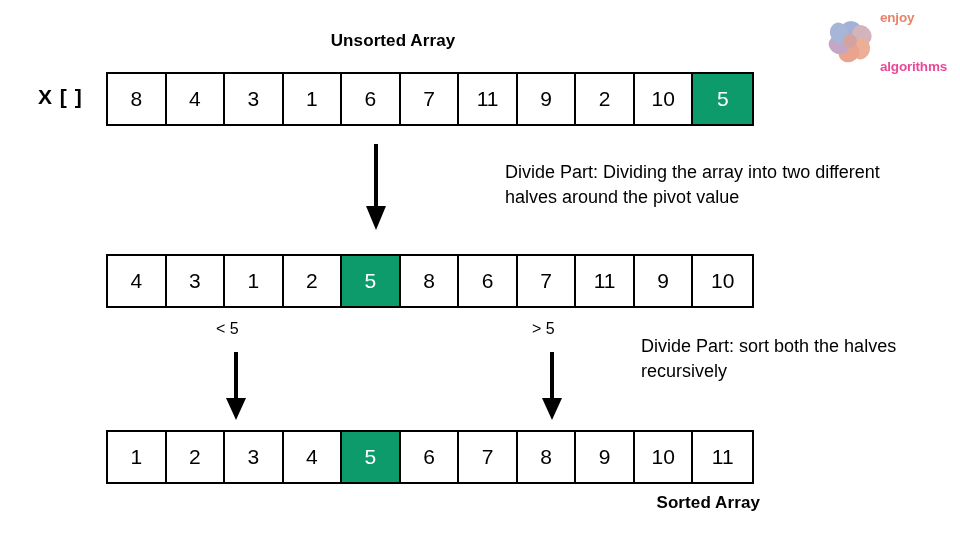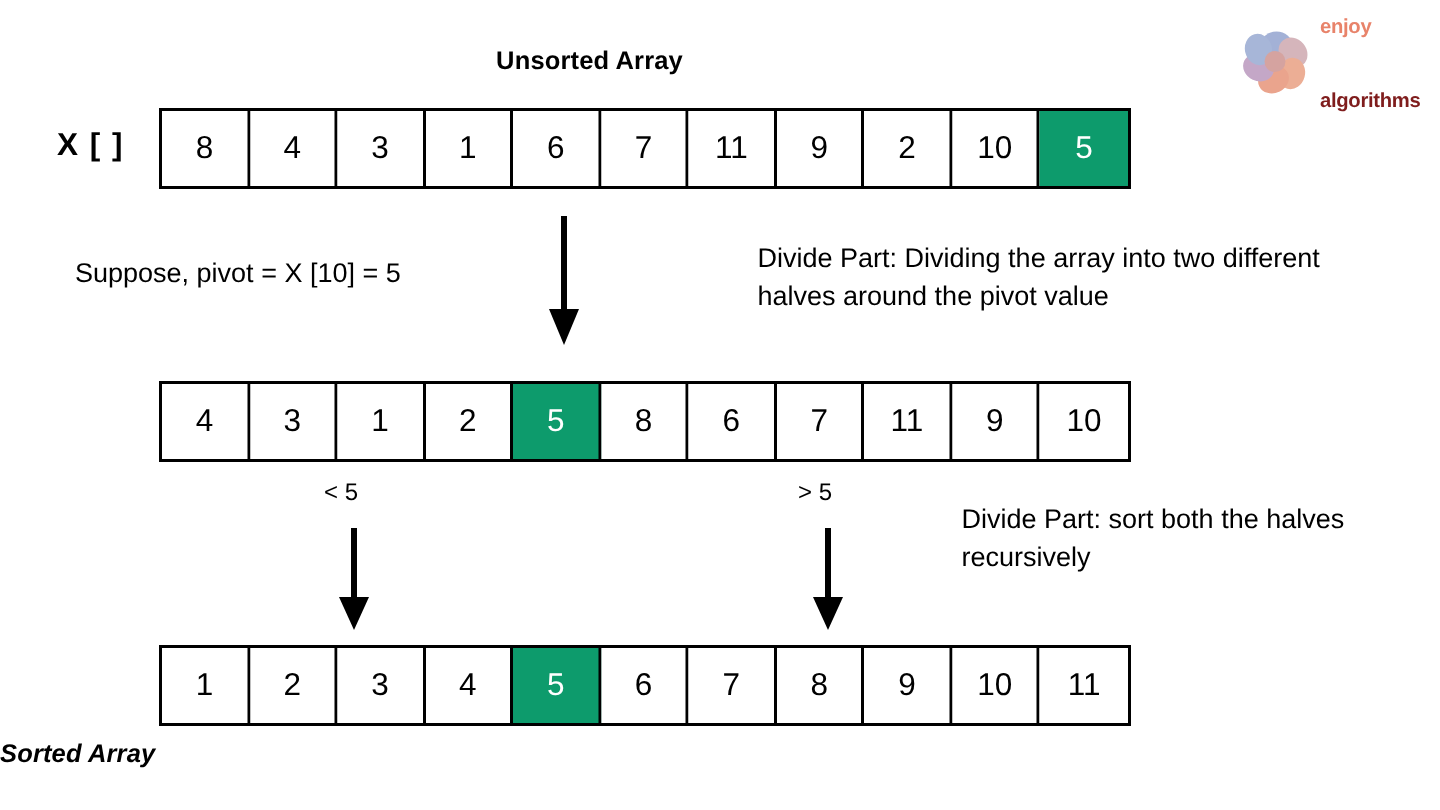--- a/index.html
+++ b/index.html
@@ -47,35 +47,35 @@
   }
   .logo-word-1 {
     font-size: 13.5px;
     font-weight: bold;
     color: #e8836a;
     letter-spacing: -0.2px;
   }
   .logo-word-2 {
     font-size: 13.5px;
     font-weight: bold;
-    color: #7f1d1d;
+    color: #ec4899;
     letter-spacing: -0.2px;
   }
 
   
   .array-caption {
     position: absolute;
     font-size: 17px;
     font-weight: bold;
     color: #000000;
     white-space: nowrap;
     letter-spacing: 0.1px;
   }
   #caption-unsorted { left: 0; top: 31px; width: 760px; text-align: center; margin-left: 13px; }
-  #caption-sorted   { left: 0; top: 493px; width: 760px; text-align: left; font-style: italic; }
+  #caption-sorted   { left: 0; top: 493px; width: 760px; text-align: right; }
 
   
   .row-label {
     position: absolute;
     font-size: 21px;
     font-weight: bold;
     color: #000000;
     letter-spacing: 1px;
     white-space: nowrap;
   }
@@ -178,21 +178,20 @@
     <div class="cell">2</div>
     <div class="cell">10</div>
     <div class="cell pivot">5</div>
   </div>
 
   <svg class="arrow" id="arrow-divide" width="36" height="88" viewBox="0 0 36 88">
     <line x1="18" y1="0" x2="18" y2="66" stroke="#000000" stroke-width="4"></line>
     <polygon points="18,86 8,62 28,62" fill="#000000"></polygon>
   </svg>
 
-  <div class="note" id="note-pivot">Suppose, pivot = X [10] = 5</div>
 
   <div class="note" id="note-divide">
     <b>Divide Part:</b><span> Dividing the array into two different halves around the pivot value</span>
   </div>
 
   <div class="array" id="array-divided">
     <div class="cell">4</div>
     <div class="cell">3</div>
     <div class="cell">1</div>
     <div class="cell">2</div>

